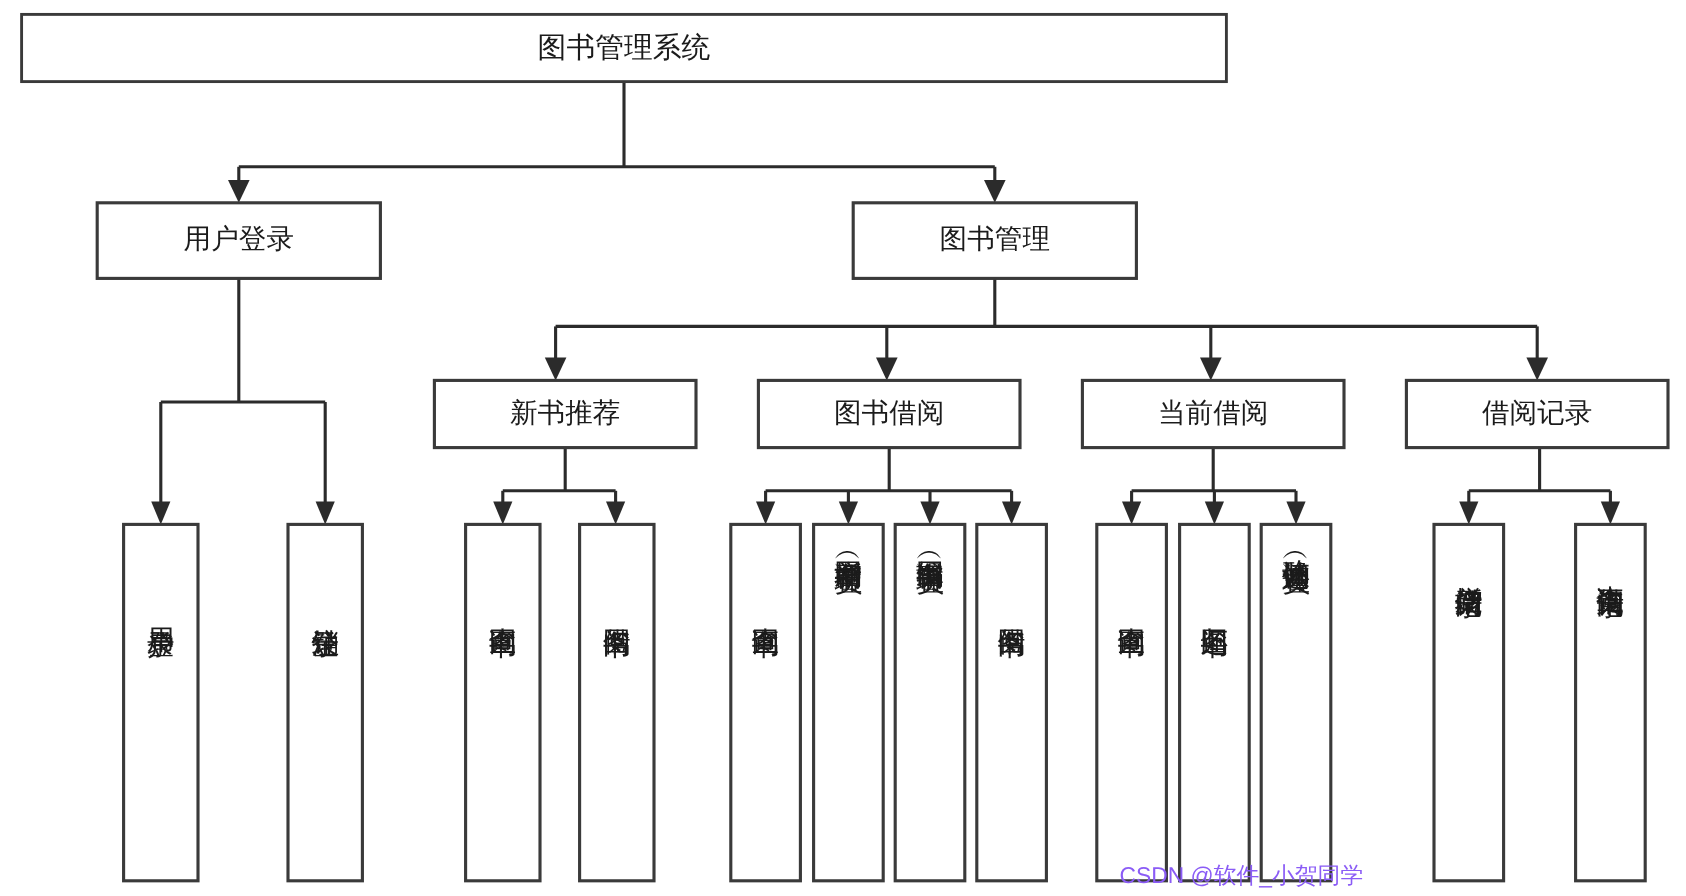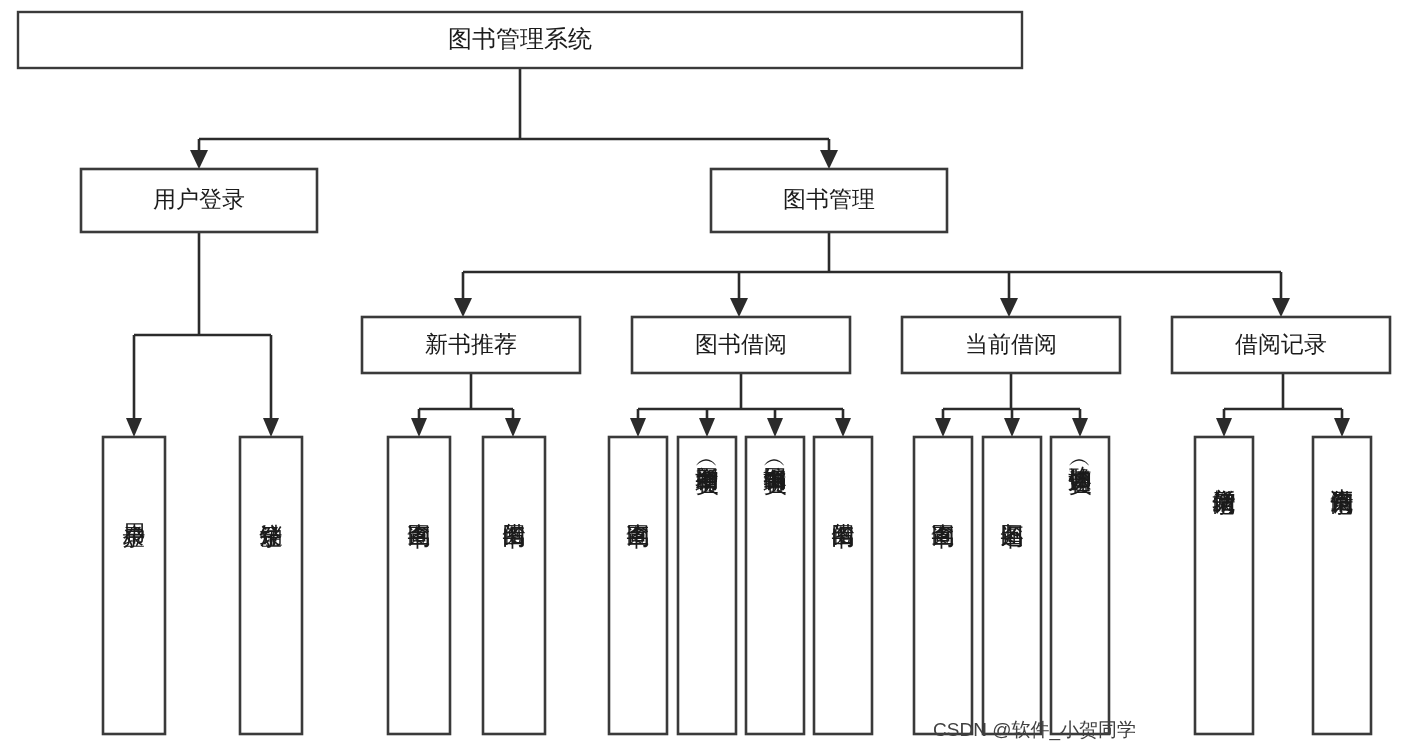--- a/index.html
+++ b/index.html
@@ -73,21 +73,21 @@
     text-orientation: upright;
     letter-spacing: 1px;
     white-space: nowrap;
   }
   .watermark {
     position: absolute;
     right: 8px;
     bottom: 4px;
     font-family: "Liberation Sans", "DejaVu Sans", sans-serif;
     font-size: 19px;
-    color: #404040;
+    color: #8b5cf6;
     white-space: nowrap;
     pointer-events: none;
   }
 </style>
 </head>
 <body>
 
 <div id="diagram-root">
 
   <svg class="flow" viewBox="0 0 1405 747">

